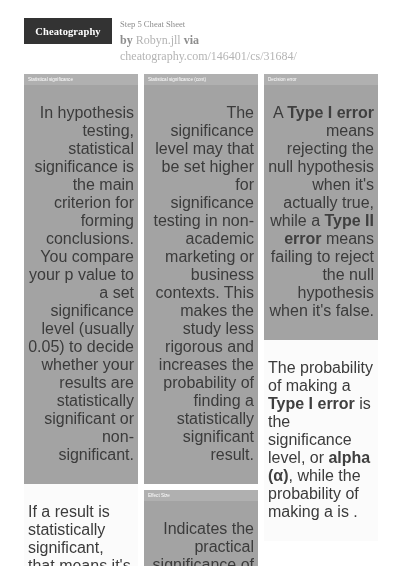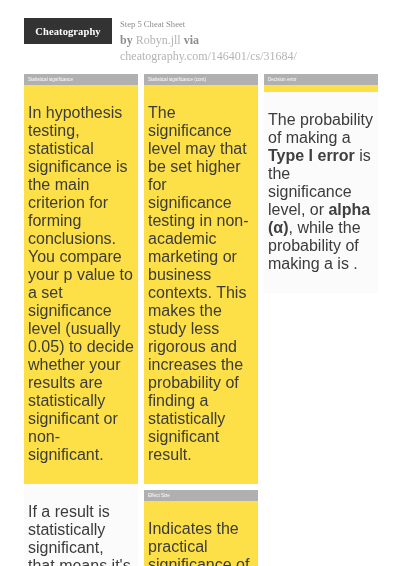--- a/index.html
+++ b/index.html
@@ -85,21 +85,21 @@
   .block-title {
     background: #b0b0b0;
     color: #ffffff;
     font-size: 4.6px;
     padding: 3px 4px;
     line-height: 1.1;
   }
   .para-group {
     padding: 3px 4px 4px 4px;
   }
-  .para-group.shade-a { background: #fde047; }
+  .para-group.shade-a { background: #a3a3a3; text-align: right; }
   .para-group.shade-b { background: #fbfbfb; }
 
   strong { font-weight: bold; color: #3f3f3f; }
 </style>
 </head>
 <body>
 
 <div class="page">
 
   <div class="header">
@@ -145,20 +145,21 @@
         </div>
 
       </div>
 
     </div>
 
     <div class="col">
       <div class="block">
         <div class="block-title">Decision error</div>
         <div class="para-group shade-a">
+          <p>A <strong>Type I error</strong> means rejecting the null hypothesis when it's actually true, while a <strong>Type II error</strong> means failing to reject the null hypothesis when it's false.</p>
         </div>
         <div class="para-group shade-b">
           <p>The probability of making a <strong>Type I error</strong> is the significance level, or <strong>alpha (α)</strong>, while the probability of making a  is .</p>
         </div>
 
       </div>
 
     </div>
   </div>
 

